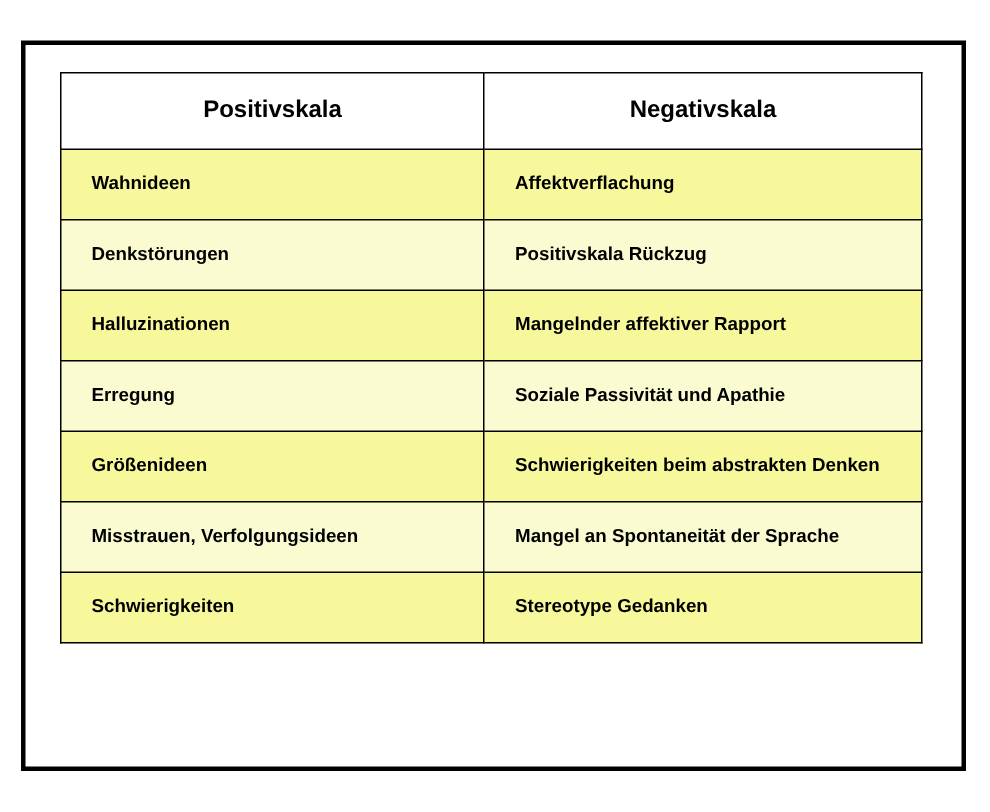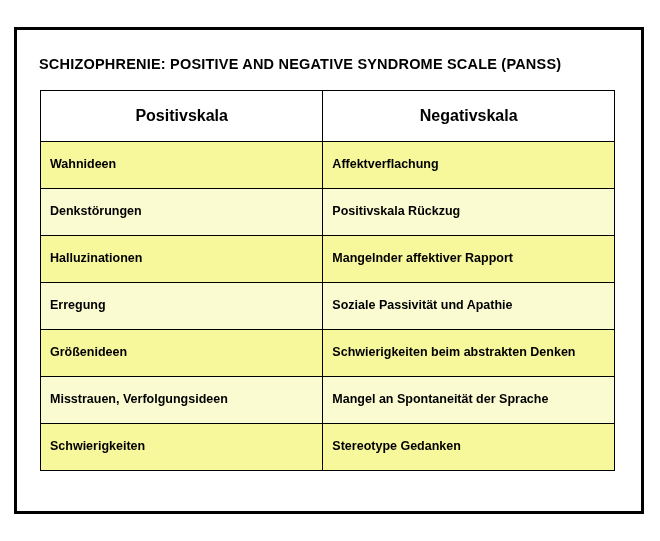--- a/index.html
+++ b/index.html
@@ -49,35 +49,34 @@
     font-size: 16px;
     font-weight: bold;
     color: #000000;
     height: 38px;
     padding: 16px 6px;
   }
   table.panss td {
     font-size: 12.5px;
     font-weight: bold;
     color: #000000;
-    padding: 9px 9px;
+    padding: 9px 20px;
     height: 47px;
     line-height: 1.25;
   }
   tr.shade-a td { background: #f7f79b; }
   tr.shade-b td { background: #fbfbd2; }
   .col-pos { width: 274px; }
   .col-neg { width: 283px; }
 </style>
 </head>
 <body>
 
 <div class="slide">
 
-  <div class="slide-title">SCHIZOPHRENIE: POSITIVE AND NEGATIVE SYNDROME SCALE (PANSS)</div>
 
   <table class="panss">
     <thead>
       <tr>
         <th class="col-pos">Positivskala</th>
         <th class="col-neg">Negativskala</th>
       </tr>
     </thead>
     <tbody>
       <tr class="shade-a">

